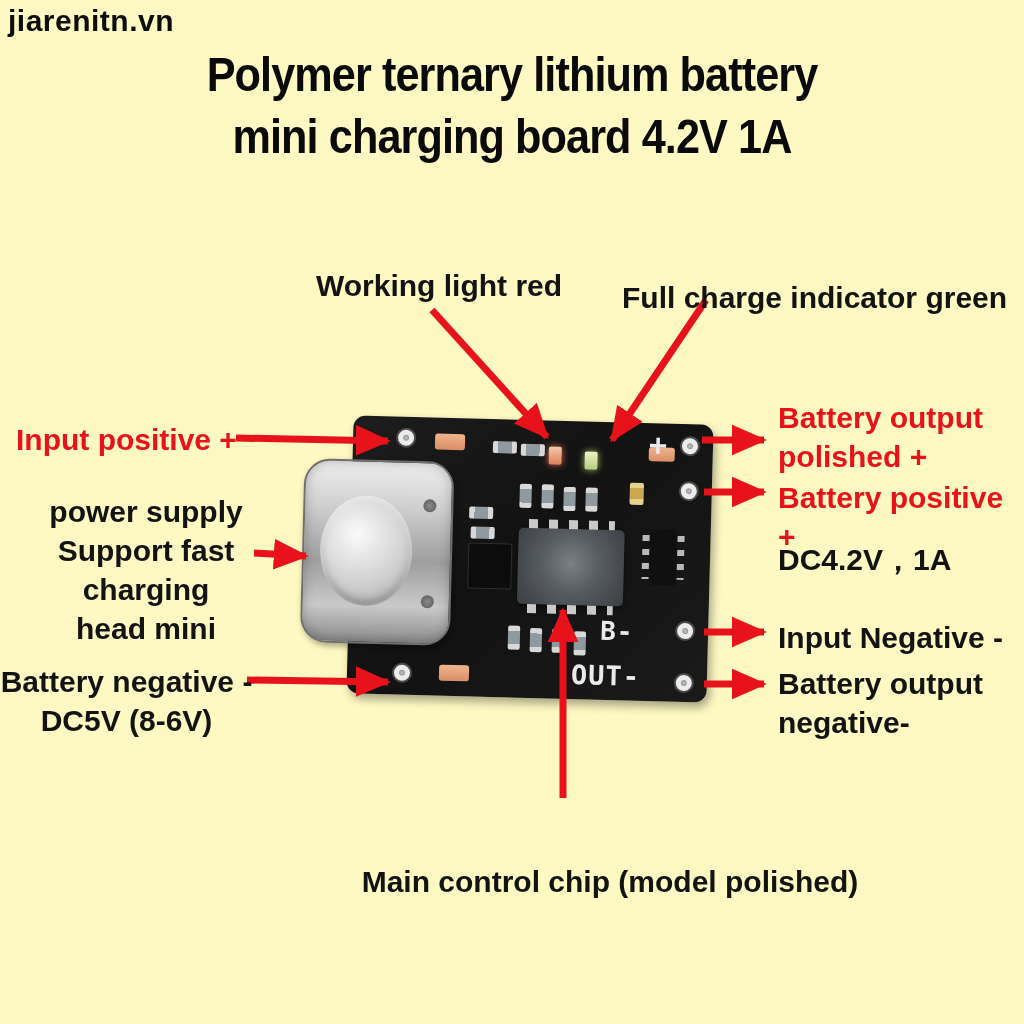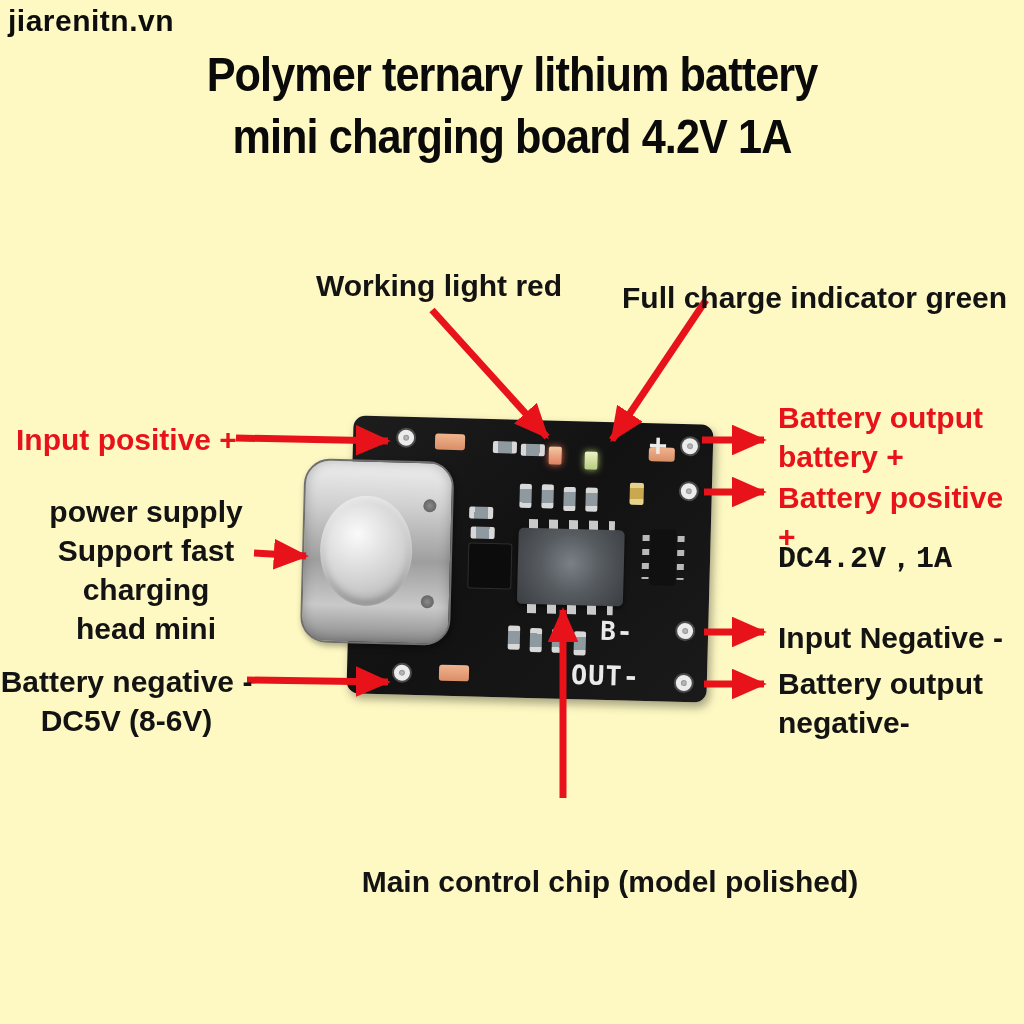--- a/index.html
+++ b/index.html
@@ -183,25 +183,25 @@
     <div>head mini</div>
   </div>
 
   <div class="lbl rt" style="left:0px; top:662px; width:253px;">
     <div>Battery negative -</div>
     <div>DC5V (8-6V)</div>
   </div>
 
   <div class="lbl red" style="left:778px; top:398px;">
     <div>Battery output</div>
-    <div>battery +</div>
+    <div>polished +</div>
   </div>
 
   <div class="lbl red" style="left:778px; top:478px;">Battery positive +</div>
-  <div class="lbl" style="left:778px; top:540px;font-family:Liberation Mono, monospace;">DC4.2V，1A</div>
+  <div class="lbl" style="left:778px; top:540px;">DC4.2V，1A</div>
   <div class="lbl" style="left:778px; top:618px;">Input Negative -</div>
 
   <div class="lbl" style="left:778px; top:664px;">
     <div>Battery output</div>
     <div>negative-</div>
   </div>
 
   <div class="lbl ctr" style="left:330px; top:862px; width:560px;">Main control chip (model polished)</div>
 
 </div>

